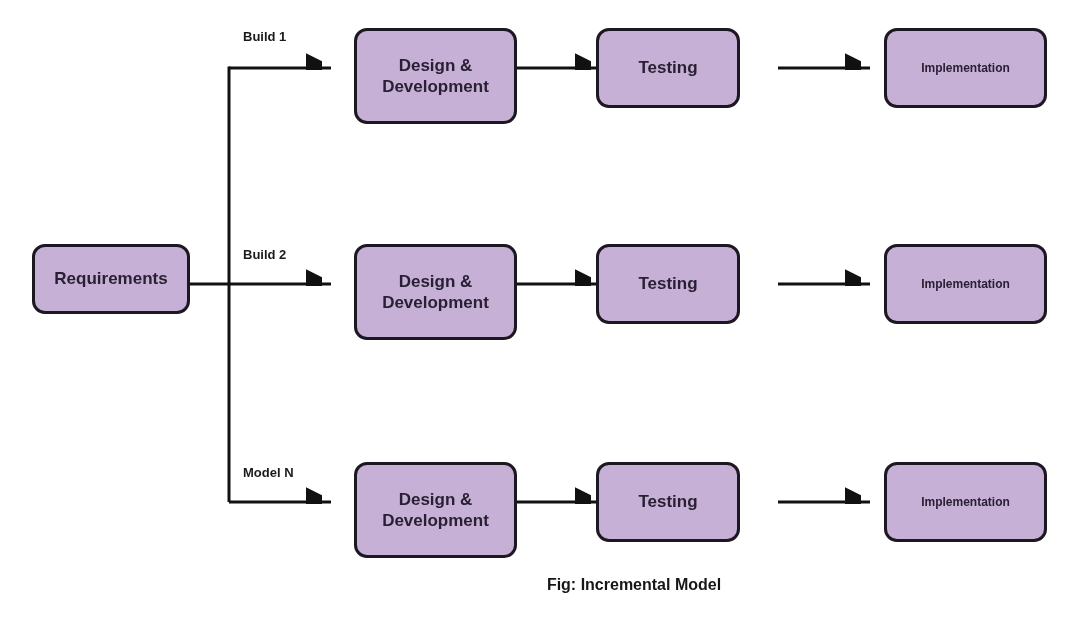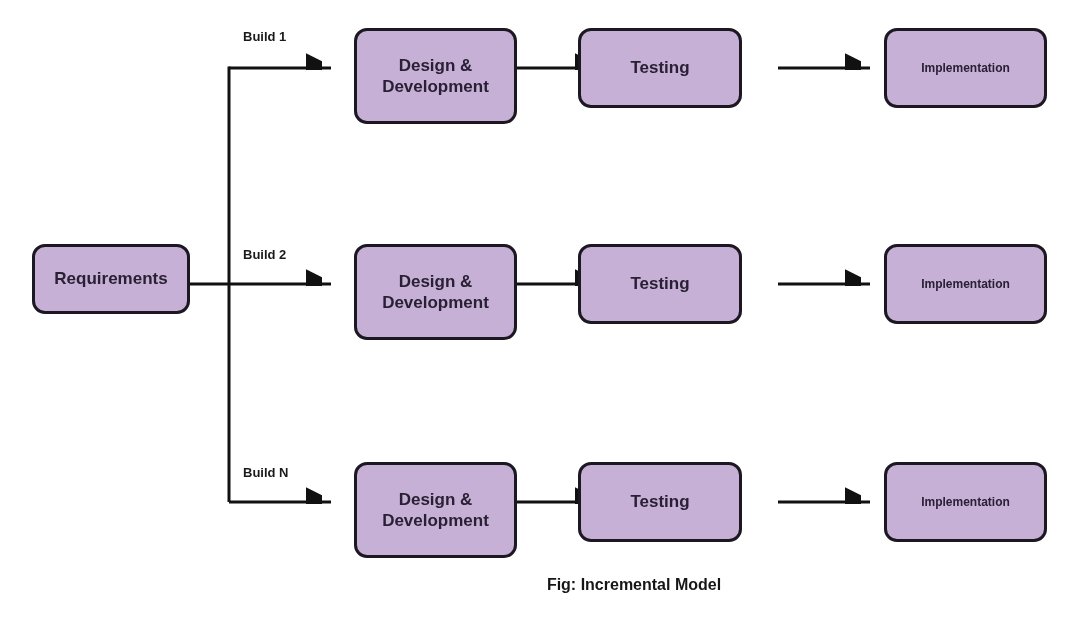--- a/index.html
+++ b/index.html
@@ -32,21 +32,21 @@
     justify-content: center;
     text-align: center;
     color: #2a2035;
     font-weight: bold;
     font-size: 17px;
     line-height: 1.25;
     padding: 4px 12px;
   }
   .node-requirements { left: 32px;  top: 244px; width: 158px; height: 70px; }
   .col-design  { left: 354px; width: 163px; height: 96px; }
-  .col-testing { left: 578px; width: 164px; height: 80px; }
+  .col-testing { left: 596px; width: 144px; height: 80px; }
   .col-impl    { left: 884px; width: 163px; height: 80px; font-size: 12px; padding: 4px 6px; }
   .row-1 { top: 28px;  }
   .row-2 { top: 244px; }
   .row-3 { top: 462px; }
   .build-label {
     position: absolute;
     left: 243px;
     width: 90px;
     color: #1a1a1a;
     font-weight: bold;
@@ -93,21 +93,21 @@
 
     <path d="M778 68 H870" stroke="#111111" stroke-width="3" fill="none" marker-end="url(#arrow)"></path>
     <path d="M778 284 H870" stroke="#111111" stroke-width="3" fill="none" marker-end="url(#arrow)"></path>
     <path d="M778 502 H870" stroke="#111111" stroke-width="3" fill="none" marker-end="url(#arrow)"></path>
   </svg>
 
   <div class="node node-requirements">Requirements</div>
 
   <div class="build-label build-1">Build 1</div>
   <div class="build-label build-2">Build 2</div>
-  <div class="build-label build-3">Build N</div>
+  <div class="build-label build-3">Model N</div>
 
   <div class="node col-design row-1">Design &amp; Development</div>
   <div class="node col-testing row-1">Testing</div>
   <div class="node col-impl row-1">Implementation</div>
 
   <div class="node col-design row-2">Design &amp; Development</div>
   <div class="node col-testing row-2">Testing</div>
   <div class="node col-impl row-2">Implementation</div>
 
   <div class="node col-design row-3">Design &amp; Development</div>

